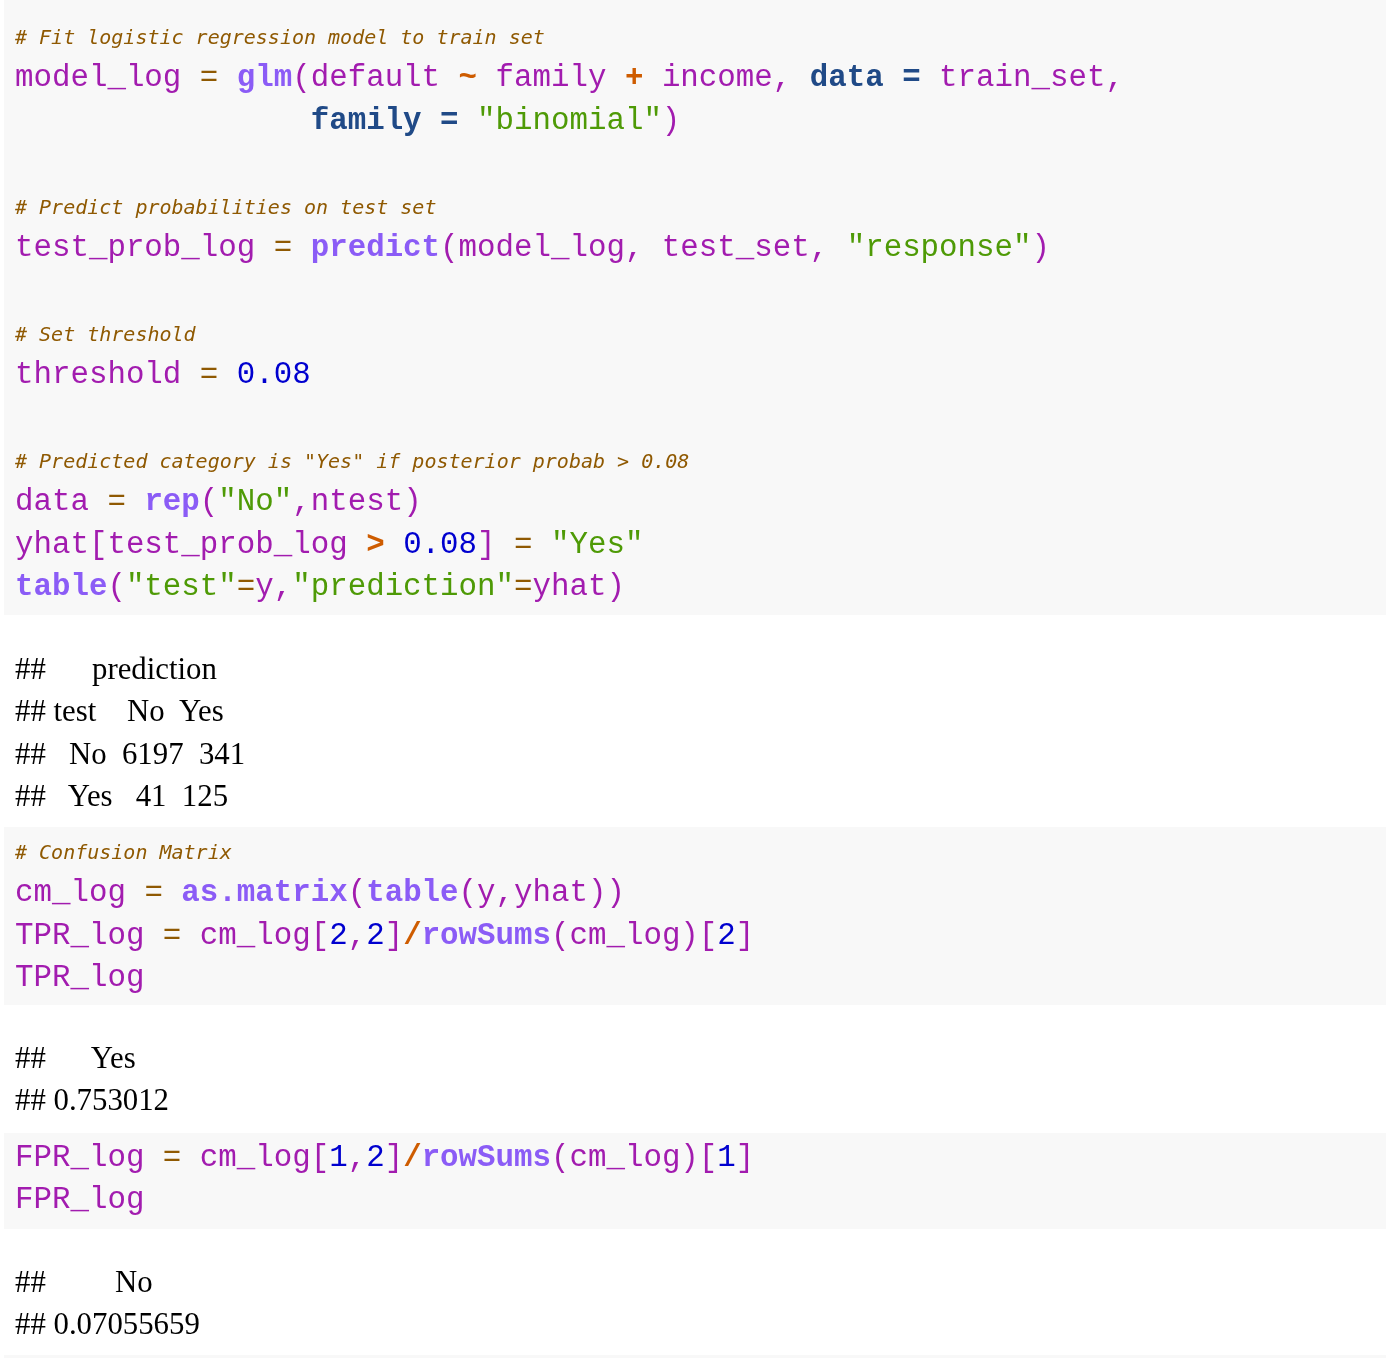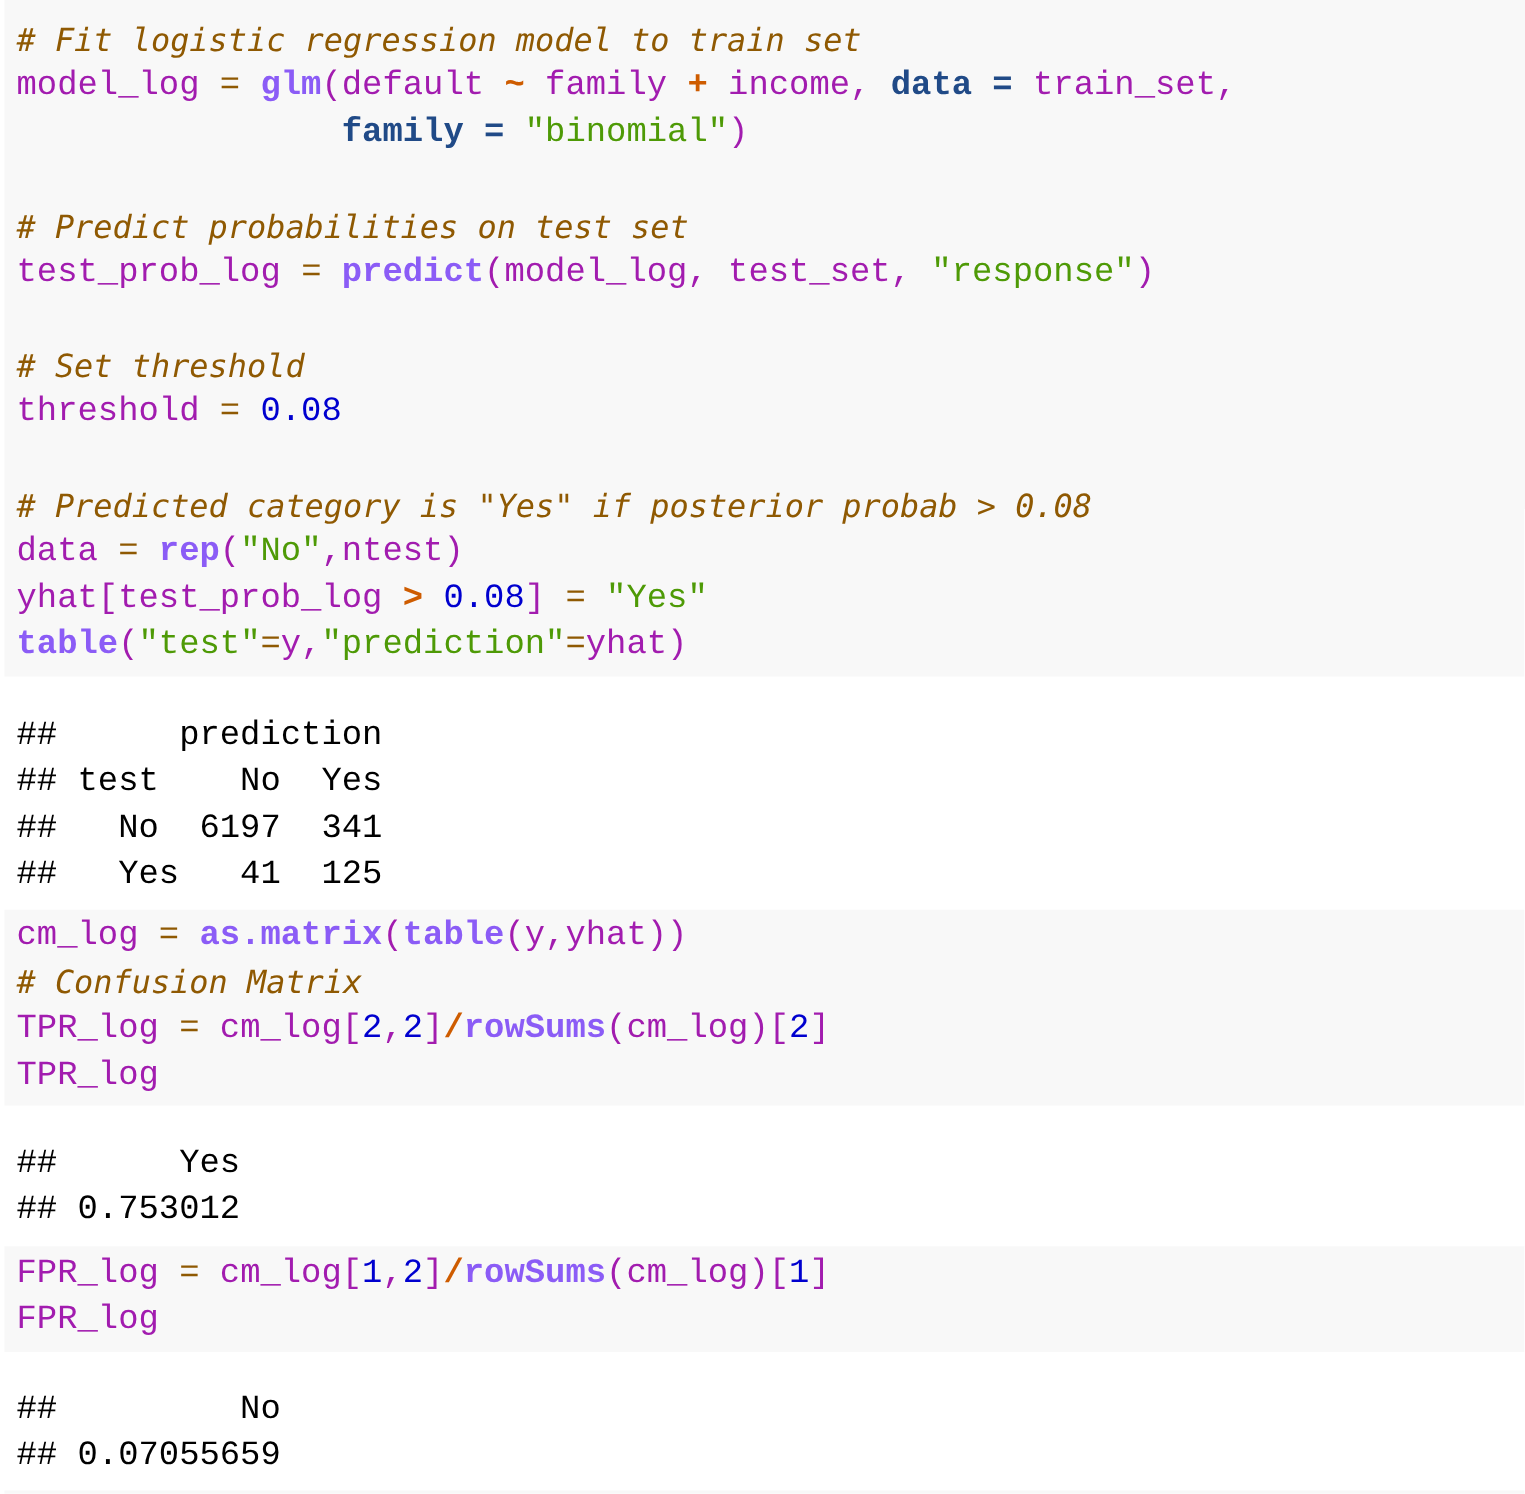--- a/index.html
+++ b/index.html
@@ -17,27 +17,28 @@
       left: 4px;
       right: 0;
       background: #f8f8f8;
       box-sizing: border-box;
       padding-left: 11px;
     }
     .output {
       position: absolute;
       left: 15px;
       right: 0;
+      font-family: Liberation Serif, serif;
     }
     .line {
       height: 42.4px;
       line-height: 42.4px;
       white-space: pre;
     }
-    .c  { color: #8f5902; font-style: italic; font-family: "DejaVu Sans Mono", "Liberation Mono", monospace; font-size: 29px; }
+    .c  { color: #8f5902; font-style: italic; font-family: "DejaVu Sans Mono", "Liberation Mono", monospace; font-size: 20px; }
     .fn { color: #8b5cf6; font-weight: bold; }
     .ar { color: #204a87; font-weight: bold; }
     .as { color: #8f5902; }
     .op { color: #ce5c00; font-weight: bold; }
     .st { color: #4e9a06; }
     .nm { color: #0000cf; }
     .tx { color: #a21caf; }
   </style>
 </head>
 <body>
@@ -63,22 +64,22 @@
 
 <div class="output" style="top:648px;">
   <div class="line">##      prediction</div>
   <div class="line">## test    No  Yes</div>
   <div class="line">##   No  6197  341</div>
   <div class="line">##   Yes   41  125</div>
 </div>
 
 <div class="block" style="top:827px; height:178px; padding-top:3px;">
   <div class="code">
+      <div class="line"><span class="c"># Confusion Matrix</span></div>
       <div class="line"><span class="tx">cm_log </span><span class="as">=</span><span class="tx"> </span><span class="fn">as.matrix</span><span class="tx">(</span><span class="fn">table</span><span class="tx">(y,yhat))</span></div>
-      <div class="line"><span class="c"># Confusion Matrix</span></div>
       <div class="line"><span class="tx">TPR_log </span><span class="as">=</span><span class="tx"> cm_log[</span><span class="nm">2</span><span class="tx">,</span><span class="nm">2</span><span class="tx">]</span><span class="op">/</span><span class="fn">rowSums</span><span class="tx">(cm_log)[</span><span class="nm">2</span><span class="tx">]</span></div>
       <div class="line"><span class="tx">TPR_log</span></div>
     </div>
 </div>
 
 <div class="output" style="top:1037px;">
   <div class="line">##      Yes</div>
   <div class="line">## 0.753012</div>
 </div>
 

